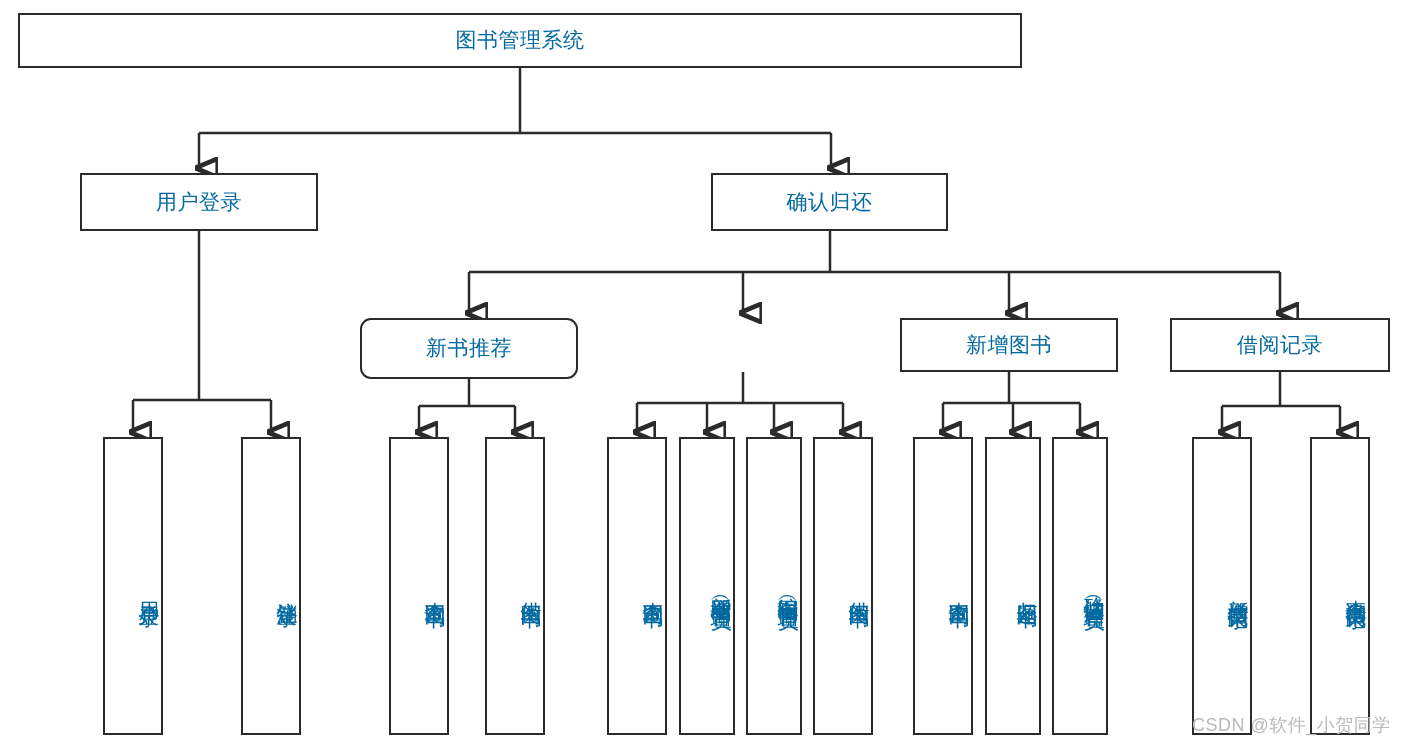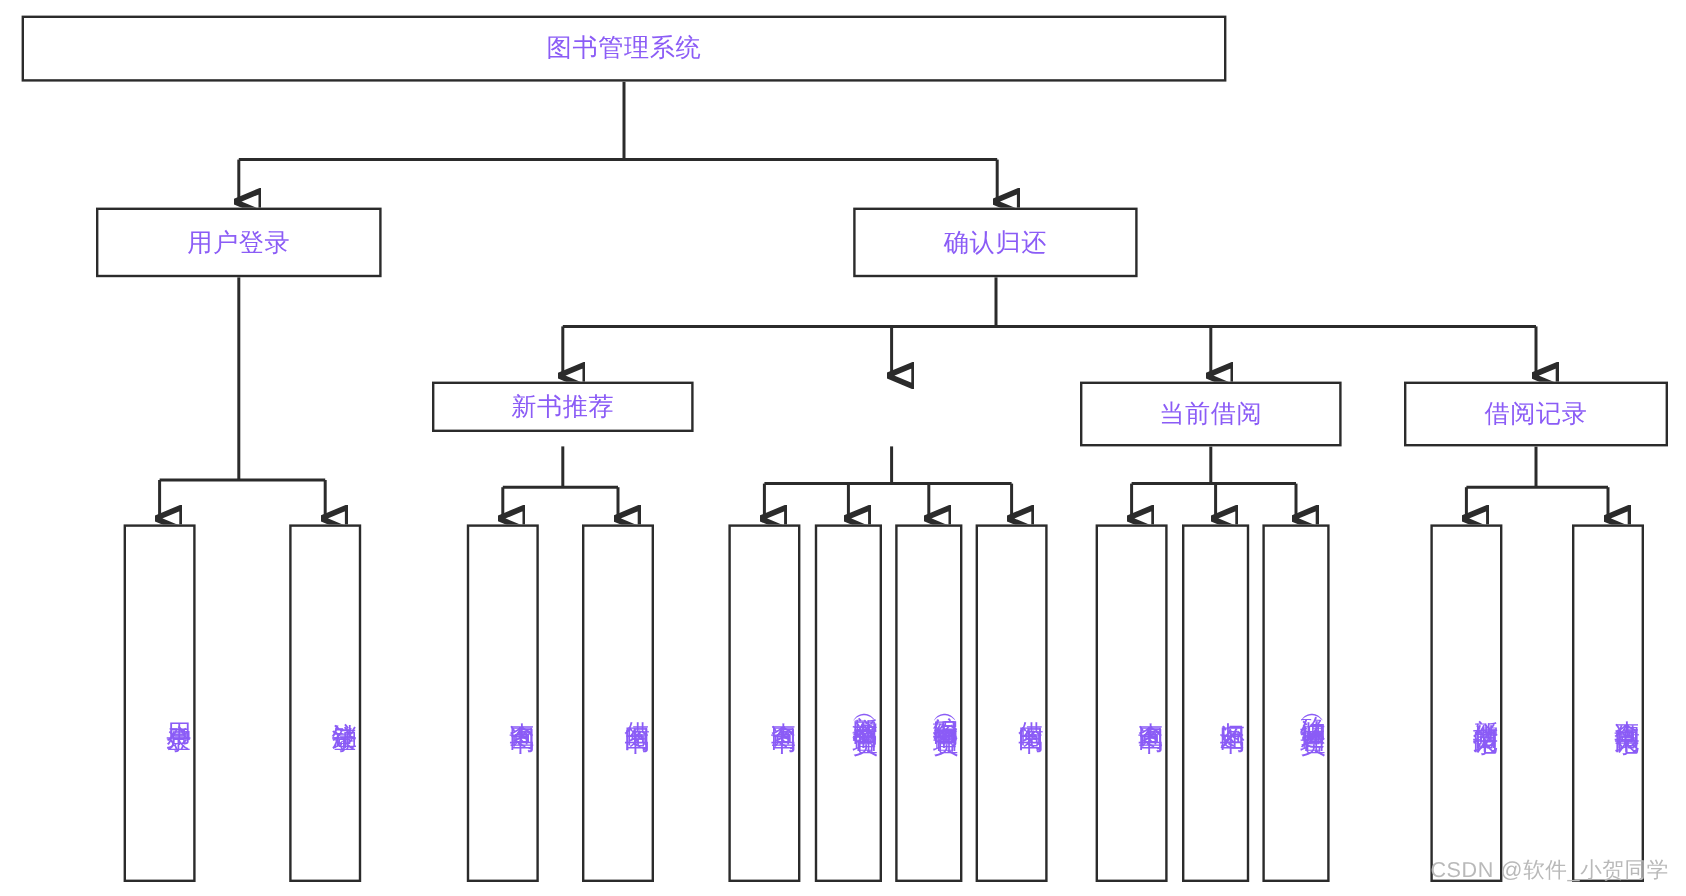--- a/index.html
+++ b/index.html
@@ -19,21 +19,21 @@
     overflow: hidden;
   }
   .node {
     position: absolute;
     box-sizing: border-box;
     background: #ffffff;
     border: 2.5px solid #2b2b2b;
     display: flex;
     align-items: center;
     justify-content: center;
-    color: #8b5cf6;
+    color: #0369a1;
     line-height: 1.18;
     text-align: center;
   }
   .node-h {
     font-size: 21px;
     letter-spacing: 0.5px;
   }
   .node-v {
     font-size: 21px;
     writing-mode: vertical-rl;
@@ -124,22 +124,22 @@
     <path d="M 1222 406 L 1340 406"></path>
     <path d="M 1222 406 L 1222 432" marker-end="url(#arrow)"></path>
     <path d="M 1340 406 L 1340 432" marker-end="url(#arrow)"></path>
   </svg>
 
   <div class="node node-h" id="node-root" style="left: 18px; top: 13px; width: 1004px; height: 55px;">图书管理系统</div>
 
   <div class="node node-h" id="node-l2-0" style="left: 80px; top: 173px; width: 238px; height: 58px;">用户登录</div>
   <div class="node node-h" id="node-l2-1" style="left: 711px; top: 173px; width: 237px; height: 58px;">确认归还</div>
 
-  <div class="node node-h" id="node-l3-0" style="left: 360px; top: 318px; width: 218px; height: 42px;">新书推荐</div>
-  <div class="node node-h" id="node-l3-2" style="left: 900px; top: 318px; width: 218px; height: 54px;">当前借阅</div>
+  <div class="node node-h" id="node-l3-0" style="left: 360px; top: 318px; width: 218px; height: 61px; border-radius: 11px;">新书推荐</div>
+  <div class="node node-h" id="node-l3-2" style="left: 900px; top: 318px; width: 218px; height: 54px;">新增图书</div>
   <div class="node node-h" id="node-l3-3" style="left: 1170px; top: 318px; width: 220px; height: 54px;">借阅记录</div>
 
   <div id="leaf-container">
       <div class="node node-v" style="left: 103px; top: 437px; width: 60px; height: 298px;">
         <span class="vtext">用户登录</span>
       </div>
       <div class="node node-v" style="left: 241px; top: 437px; width: 60px; height: 298px;">
         <span class="vtext">注销登录</span>
       </div>
       <div class="node node-v" style="left: 389px; top: 437px; width: 60px; height: 298px;">

